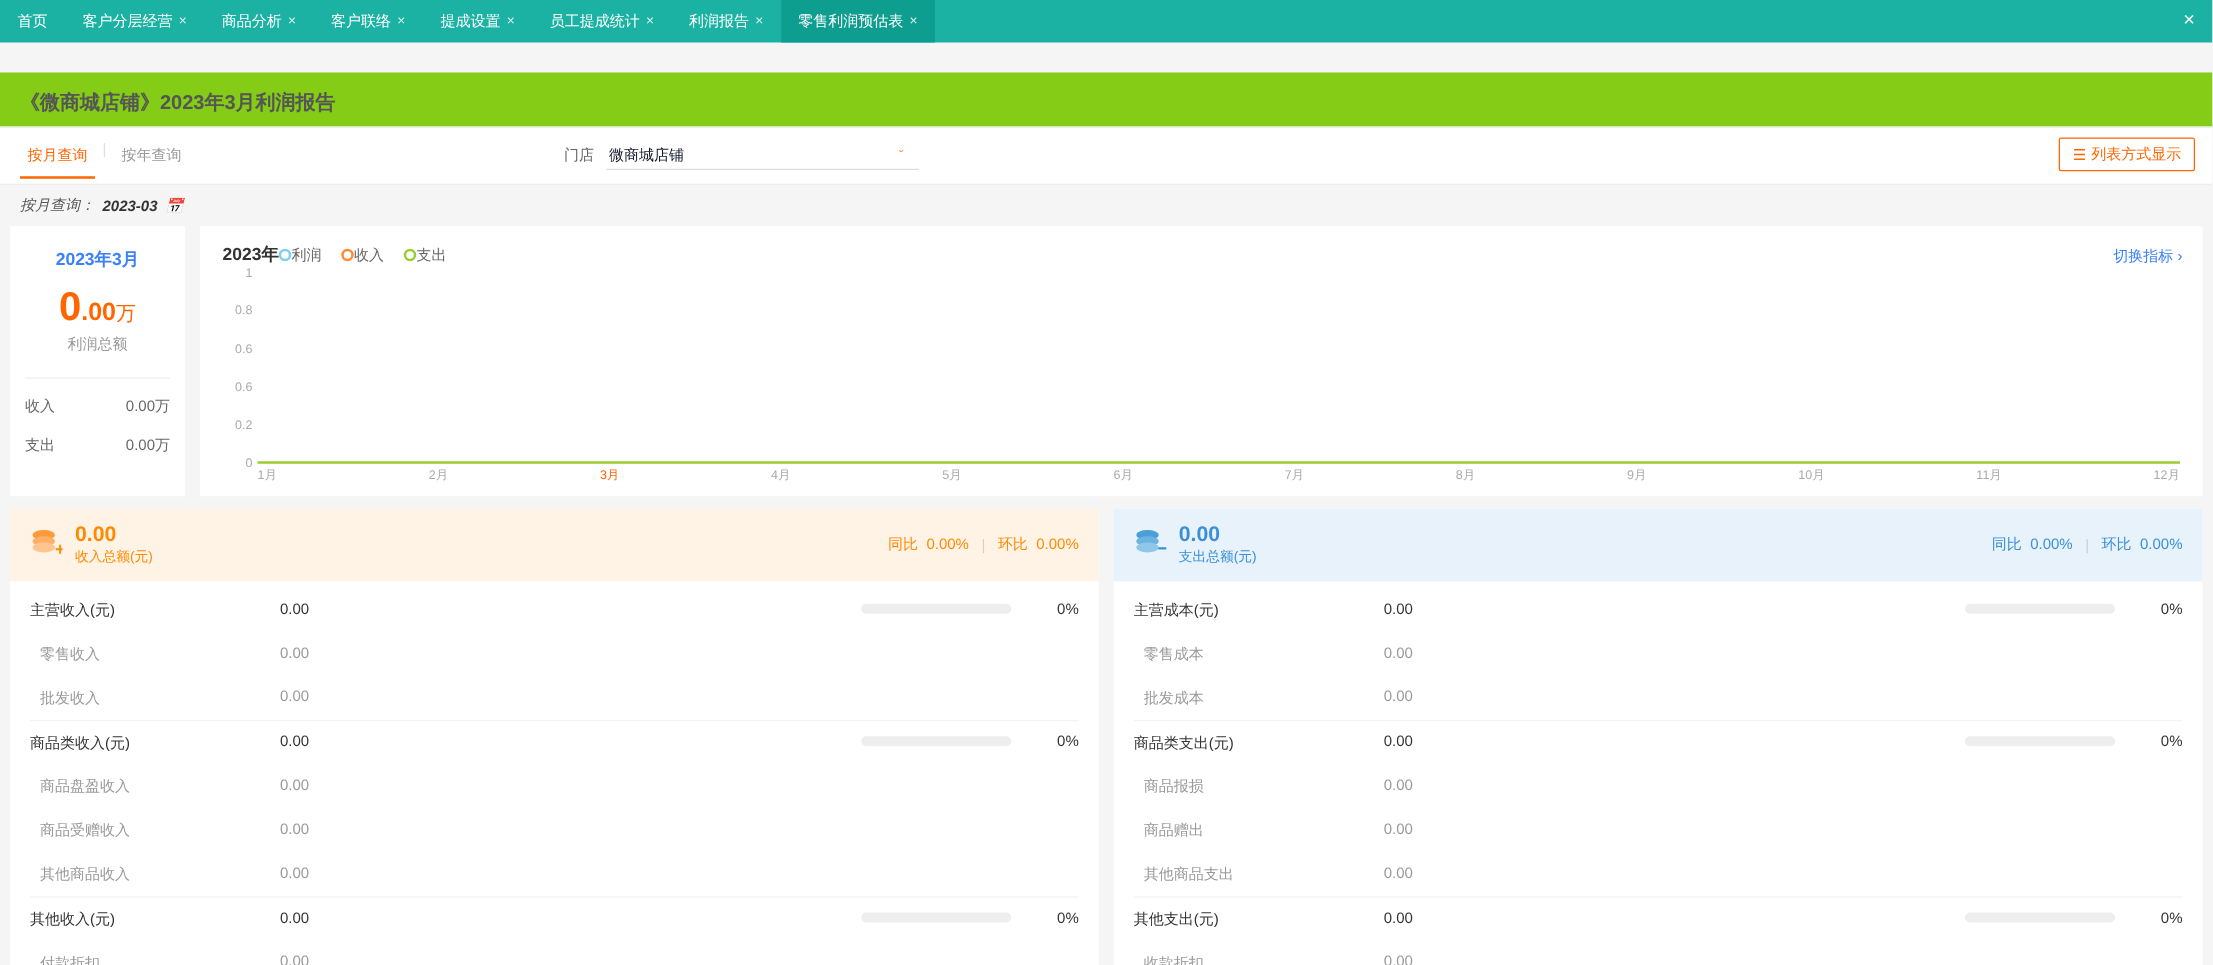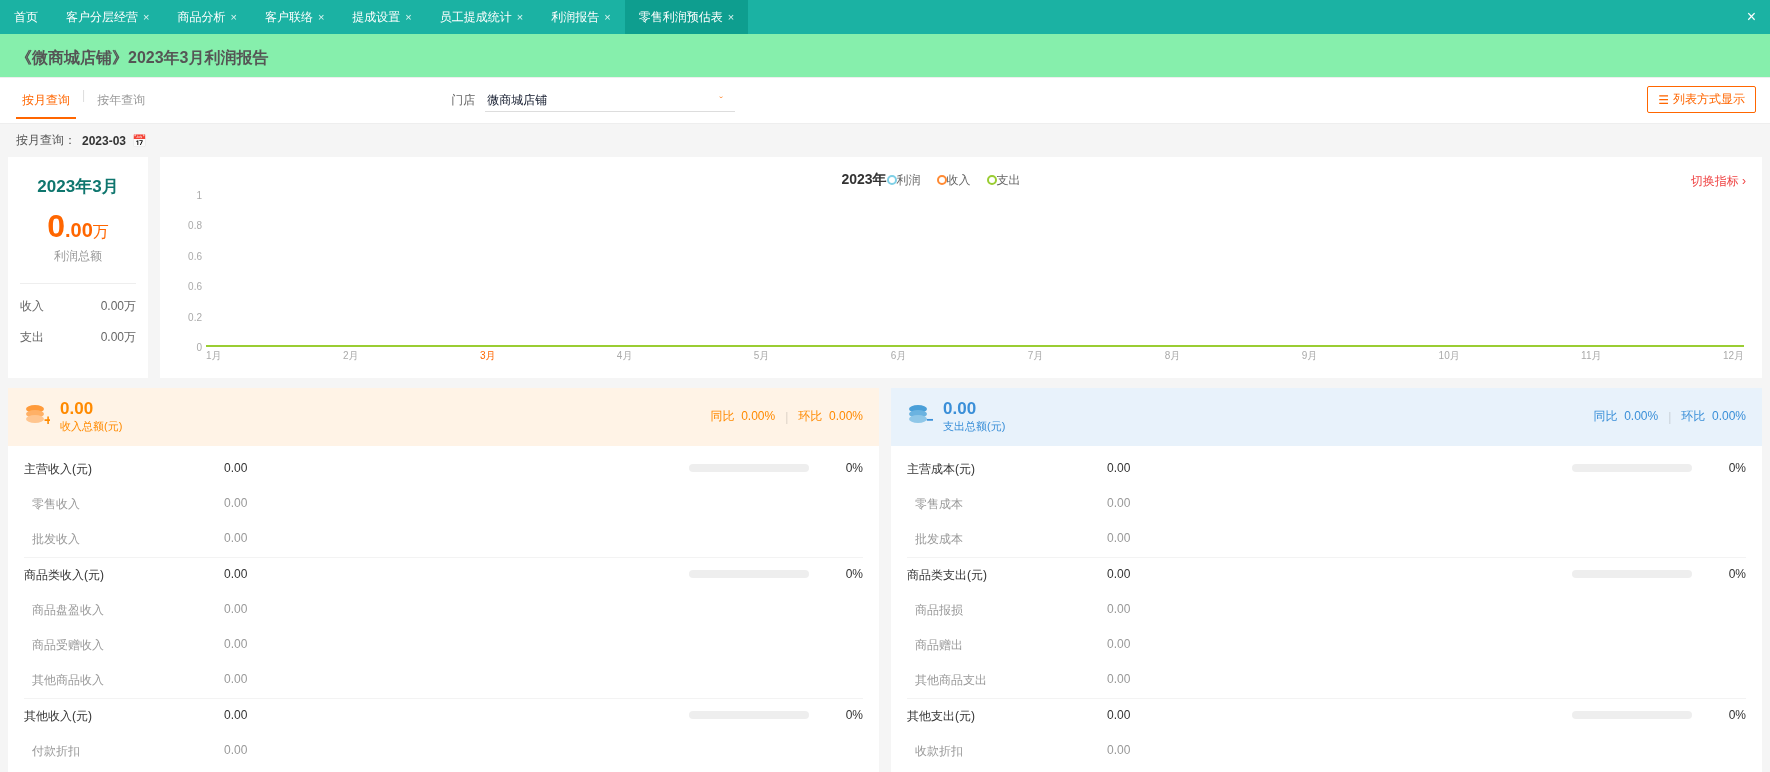--- a/index.html
+++ b/index.html
@@ -4,54 +4,54 @@
 <style>
   * { box-sizing: border-box; margin: 0; padding: 0; }
   body { font-family: "Microsoft YaHei", Arial, sans-serif; font-size: 12px; color: #333; background: #f5f5f5; }
   
   .top-tabs { background: #1bb2a3; height: 34px; display: flex; align-items: center; position: relative; }
   .top-tab { padding: 0 14px; height: 34px; display: flex; align-items: center; color: #fff; font-size: 12px; cursor: pointer; position: relative; }
   .top-tab.active { background: #0e9e8f; }
   .top-tab .close-x { margin-left: 5px; font-size: 11px; opacity: 0.85; }
   .top-close { position: absolute; right: 6px; top: 0; height: 34px; display: flex; align-items: center; color: #fff; font-size: 16px; cursor: pointer; padding: 0 8px; }
   
-  .page-title-bar { background: #86efac; padding: 14px 16px 8px 16px; font-size: 16px; font-weight: bold; color: #555; border-bottom: 1px solid #eee; }
+  .page-title-bar { background: #84cc16; padding: 14px 16px 8px 16px; font-size: 16px; font-weight: bold; color: #555; border-bottom: 1px solid #eee; margin-top: 24px; }
   
   .query-bar { background: #fff; padding: 10px 16px; display: flex; align-items: center; border-bottom: 1px solid #eee; position: relative; }
   .query-tabs { display: flex; gap: 0; }
   .query-tab { padding: 4px 6px; cursor: pointer; color: #999; position: relative; }
   .query-tab.active { color: #ff6600; }
   .query-tab.active::after { content:""; position:absolute; left:0; right:0; bottom:-6px; height:2px; background:#ff6600; }
   .query-sep { color: #ddd; margin: 0 6px; }
   .store-select { margin-left: 300px; display: flex; align-items: center; justify-content: space-between; }
   .store-label { color: #666; margin-right: 10px; }
   .store-input { width: 250px; border: none; border-bottom: 1px solid #ddd; padding: 4px 2px; font-size: 12px; color: #0f172a; outline: none; }
   .store-arrow { color: #ff8a33; margin-left: -16px; font-size: 11px; }
   .list-btn { position: absolute; right: 14px; top: 8px; border: 1px solid #ff6600; color: #ff6600; background: #fff; padding: 4px 10px; font-size: 12px; cursor: pointer; border-radius: 2px; display: flex; align-items: center; gap: 4px; }
   
-  .filter-line { padding: 8px 16px; font-size: 12px; color: #555; display: flex; align-items: center; gap: 6px; background: #f5f5f5; }
+  .filter-line { padding: 8px 16px; font-size: 12px; color: #555; display: flex; align-items: center; gap: 6px; background: #f5f5f5; font-style: italic; }
   .filter-line .date-val { font-weight: bold; color: #333; }
   .filter-line .cal-icon { color: #ff8a33; }
   
   .main-row { display: flex; gap: 12px; padding: 0 8px; }
   .summary-card { width: 140px; background: #fff; padding: 18px 12px; text-align: center; }
-  .summary-month { color: #0f766e; font-size: 17px; font-weight: bold; margin-bottom: 12px; }
+  .summary-month { color: #3b82f6; font-size: 14px; font-weight: bold; margin-bottom: 12px; }
   .summary-big { color: #ff6600; font-size: 32px; font-weight: bold; line-height: 1; }
   .summary-big .unit { font-size: 16px; font-weight: normal; }
   .summary-sub { color: #999; font-size: 12px; margin-top: 6px; margin-bottom: 18px; }
   .summary-stats { border-top: 1px solid #eee; padding-top: 14px; }
   .summary-stat { display: flex; justify-content: space-between; color: #666; font-size: 12px; margin-bottom: 14px; }
   
   .chart-card { flex: 1; background: #fff; padding: 14px 18px 8px 18px; position: relative; }
-  .chart-head { display: flex; justify-content: center; align-items: center; margin-bottom: 6px; }
+  .chart-head { display: flex; justify-content: flex-start; align-items: center; margin-bottom: 6px; }
   .chart-title { font-weight: bold; font-size: 14px; color: #333; }
   .chart-legend { display: flex; gap: 16px; align-items: center; font-size: 12px; color: #666; margin-right: 60px; }
   .legend-item { display: flex; align-items: center; gap: 0; }
   .legend-dot { width: 10px; height: 10px; border-radius: 50%; border: 2px solid; background: #fff; }
-  .toggle-link { position: absolute; right: 16px; top: 16px; color: #ef4444; font-size: 12px; cursor: pointer; }
+  .toggle-link { position: absolute; right: 16px; top: 16px; color: #3b82f6; font-size: 12px; cursor: pointer; }
   .chart-body { position: relative; height: 170px; }
   .y-axis { position: absolute; left: 0; top: 0; bottom: 18px; width: 24px; }
   .y-tick { position: absolute; right: 0; font-size: 10px; color: #aaa; transform: translateY(-50%); }
   .plot { position: absolute; left: 28px; right: 0; top: 0; bottom: 18px; }
   .zero-line { position: absolute; left: 0; right: 0; bottom: 0; height: 2px; background: #9acd32; }
   .x-axis { position: absolute; left: 28px; right: 0; bottom: 0; height: 16px; display: flex; justify-content: space-between; }
   .x-tick { font-size: 10px; color: #aaa; }
   .x-tick.active { color: #ff6600; }
   
   .panels-row { display: flex; gap: 12px; padding: 10px 8px 0 8px; }

